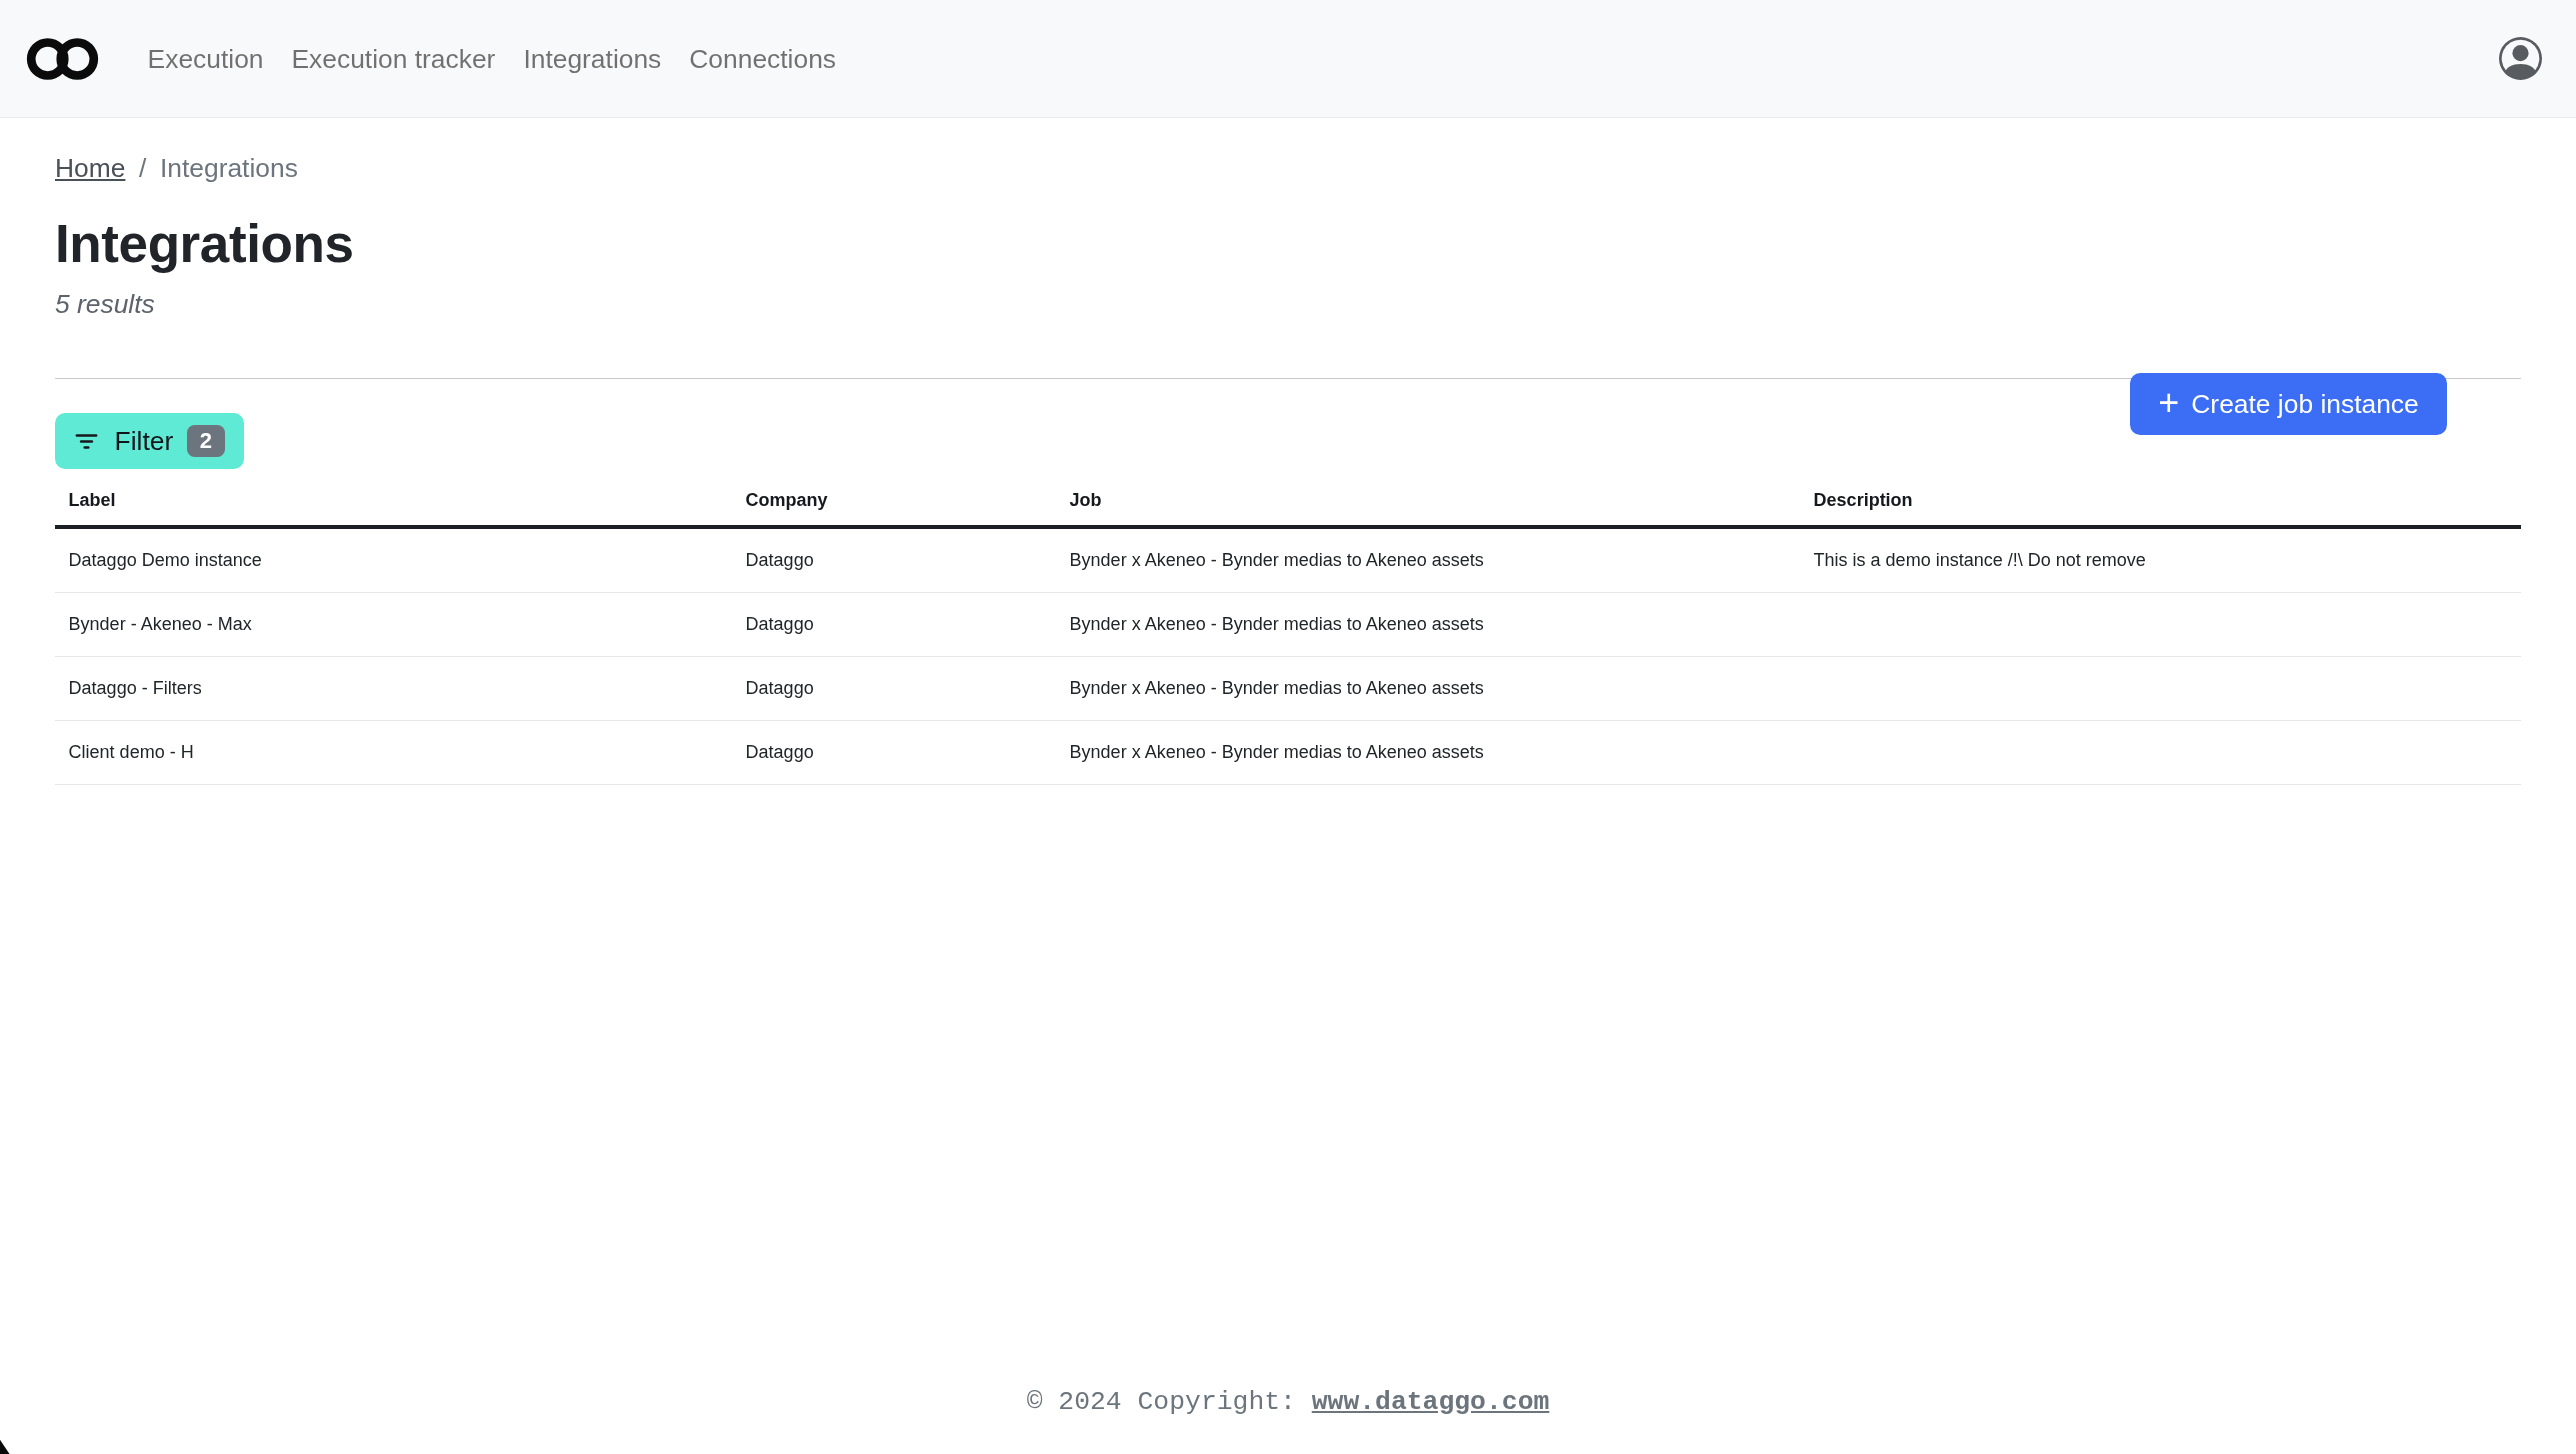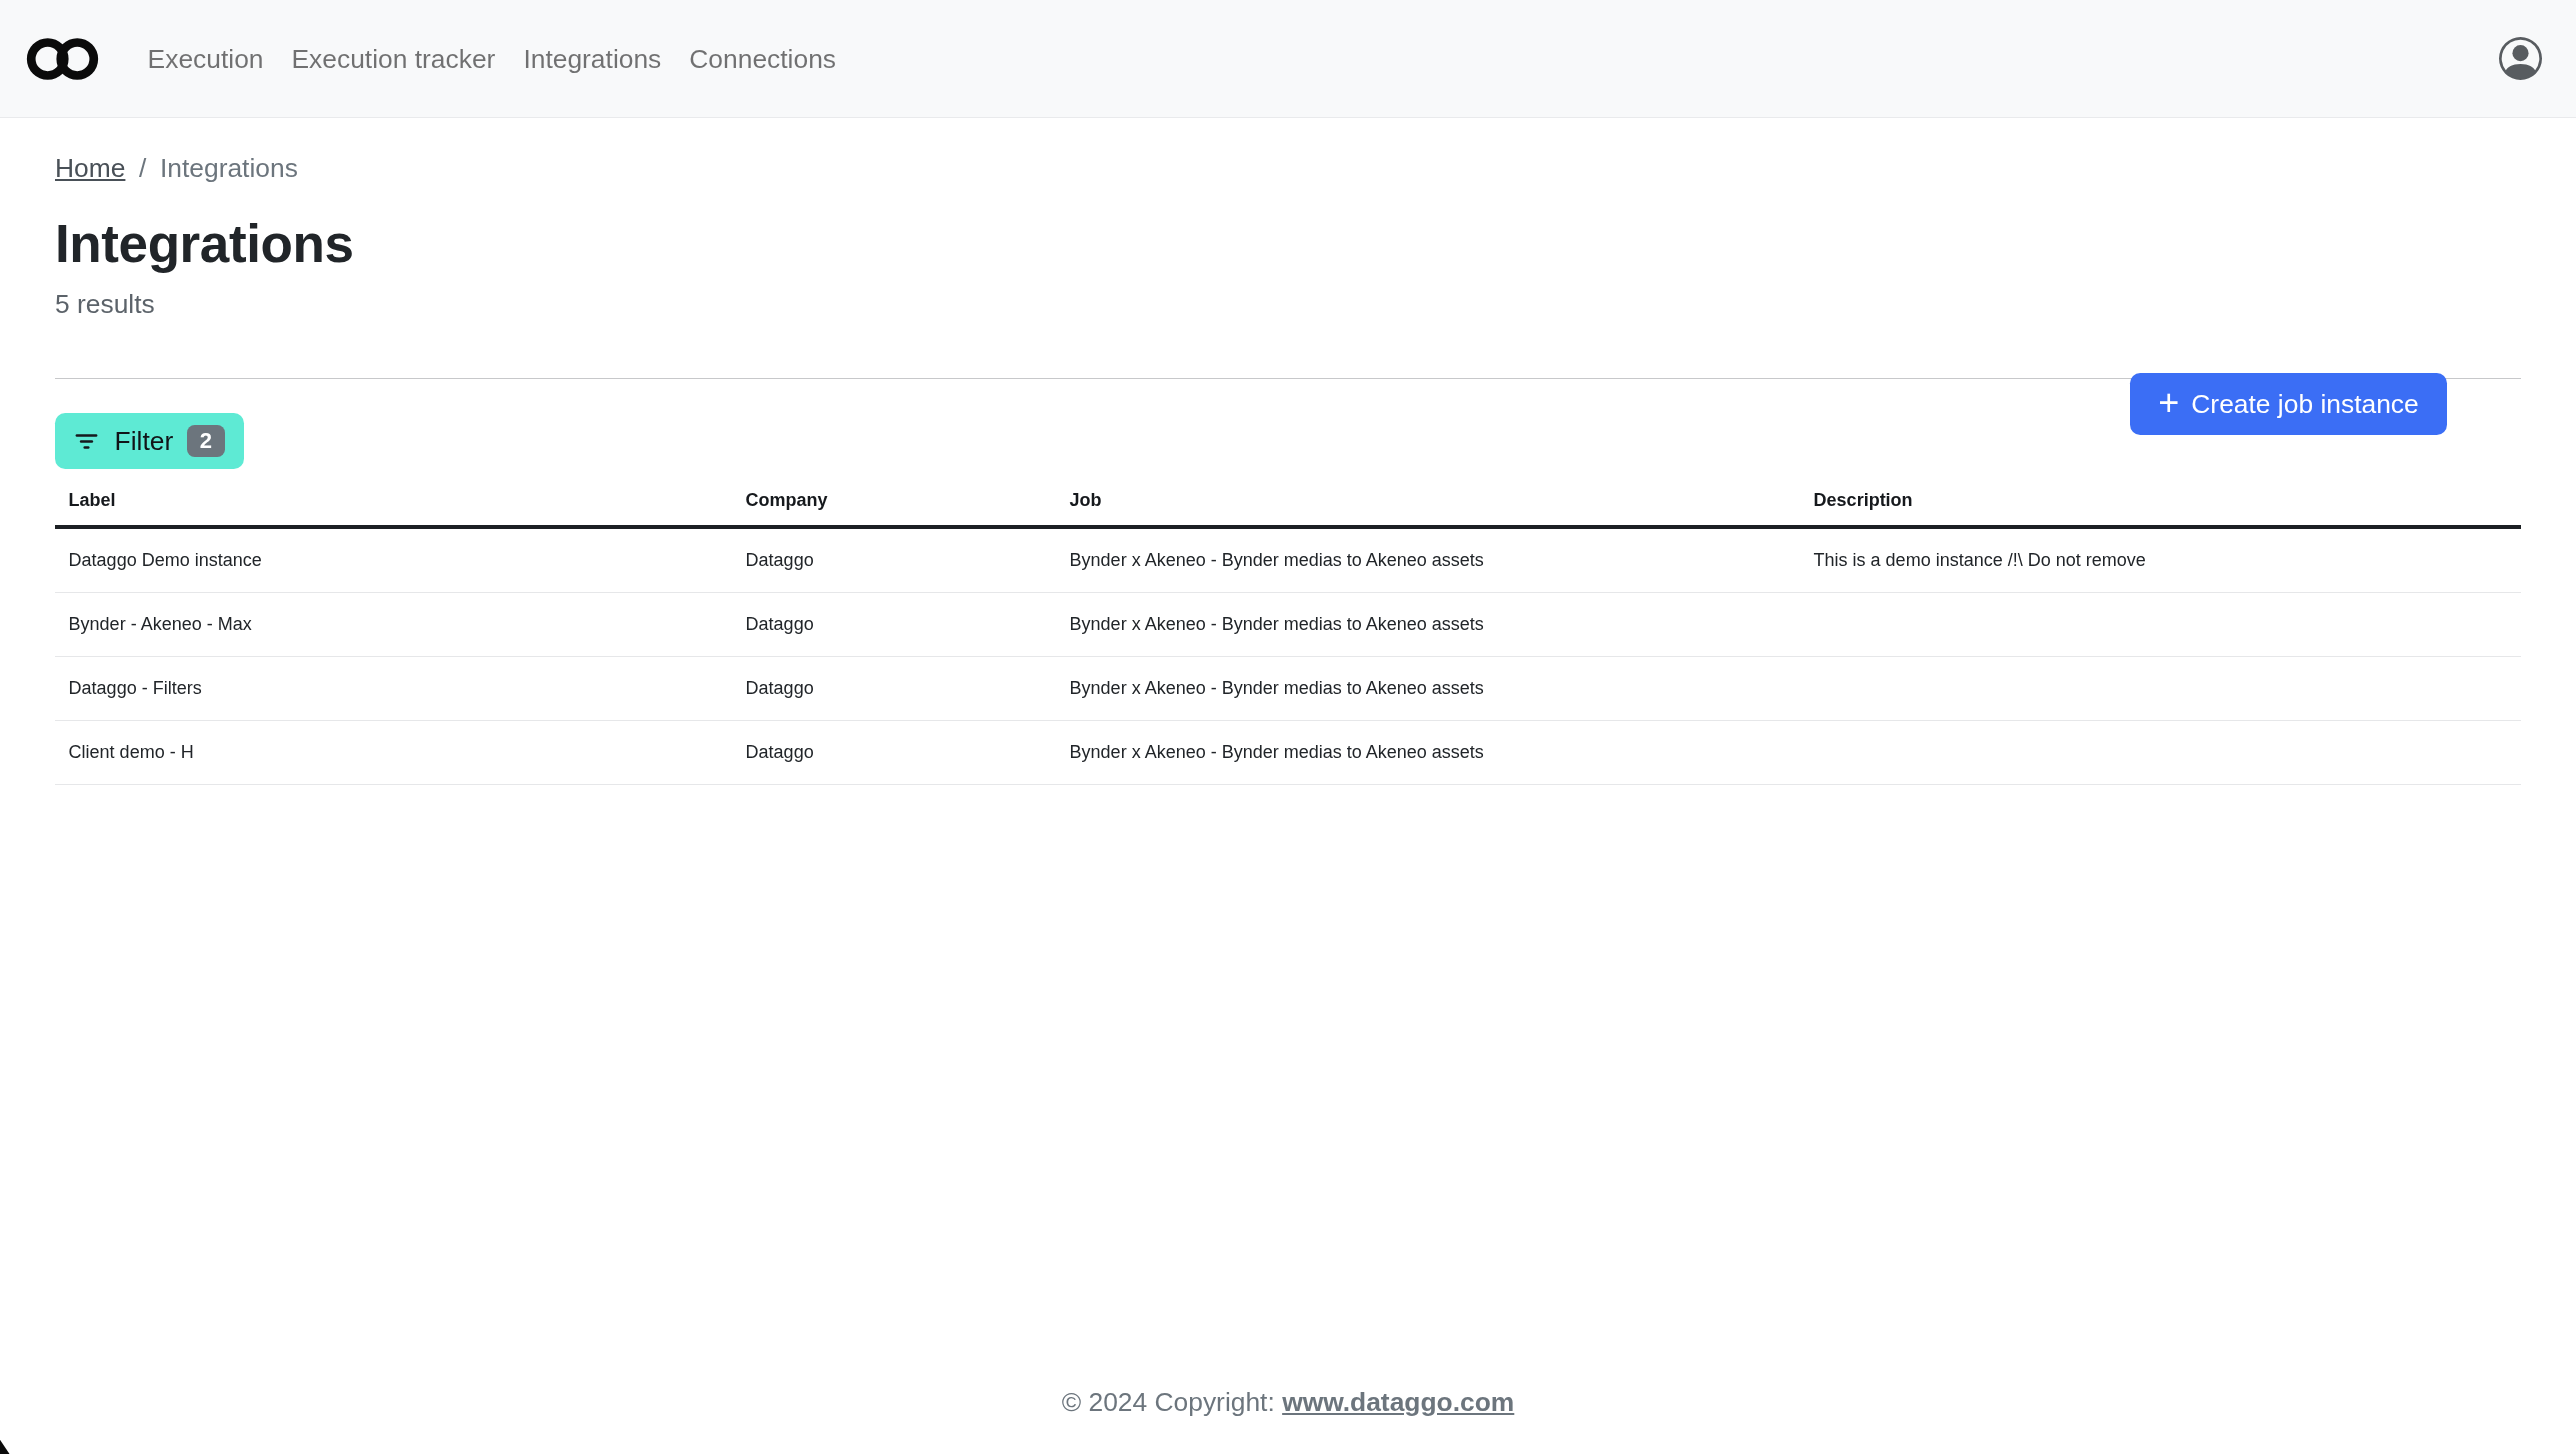--- a/index.html
+++ b/index.html
@@ -47,20 +47,21 @@
   .page-title {
     margin-top: 29px;
     font-size: 53px; line-height: 61px;
     font-weight: 700; color: #212529;
     letter-spacing: -0.4px;
   }
   .results-count {
     margin-top: 13.6px;
     font-size: 26.4px; line-height: 32px;
     color: #5c636a;
+    font-style: italic;
   }
 
   .create-btn {
     position: absolute;
     left: 2130px; top: 221px;
     width: 317px; height: 62px;
     background: #3b6ef5;
     border: none; border-radius: 10.2px;
     color: #ffffff; font-size: 26.4px;
     font-family: inherit;
@@ -114,21 +115,21 @@
     color: #212529;
     white-space: nowrap; overflow: hidden;
   }
   table.integrations tr { cursor: pointer; }
 
   
   .footer {
     position: absolute;
     left: 0; top: 1387px; width: 100%;
     text-align: center;
-    font-size: 26.4px; color: #6c757d;
+    font-size: 26.4px; color: #6c757d; font-family: Liberation Mono, monospace;
   }
   .footer a { color: #6c757d; font-weight: 700; text-decoration: underline; cursor: pointer; }
 
   .pointer-artifact {
     position: absolute; left: 0; bottom: 0;
     width: 10.2px; height: 15.3px;
     background: #0a0a0a;
     clip-path: polygon(0 0, 0 100%, 100% 100%);
   }
 </style>

